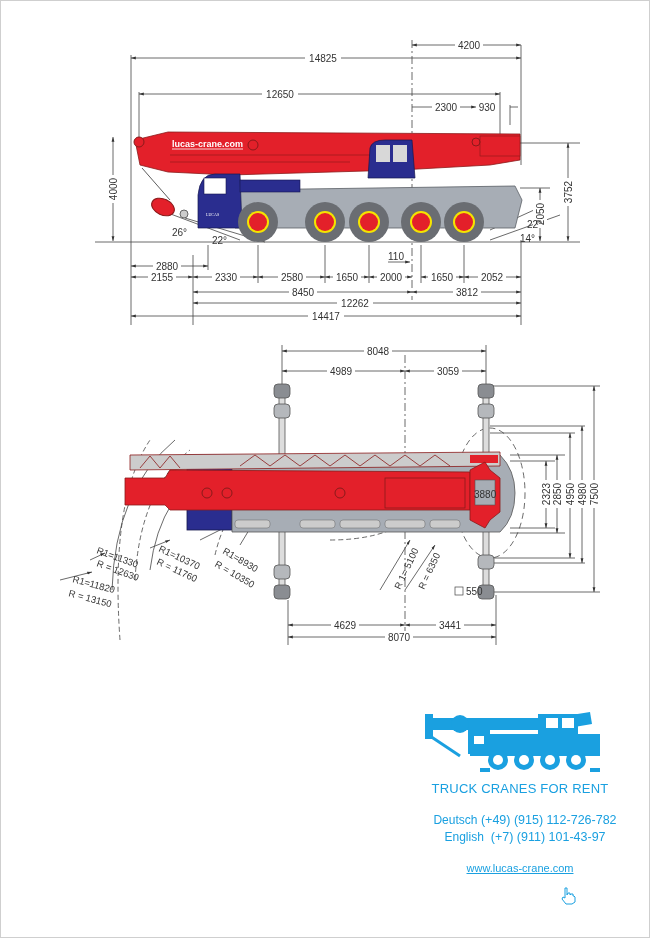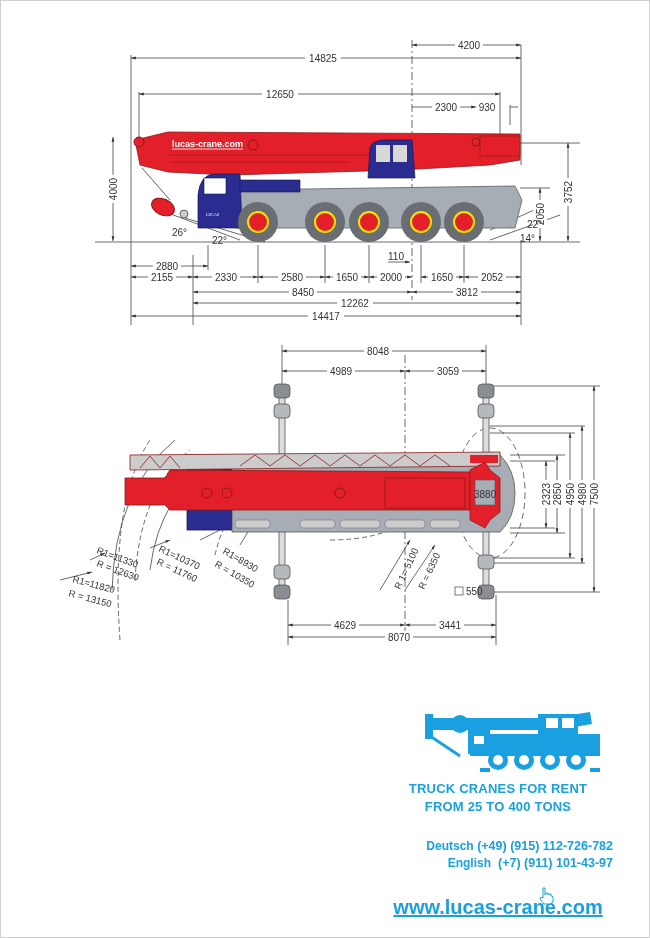--- a/index.html
+++ b/index.html
@@ -1,25 +1,25 @@
 <!DOCTYPE html>
 <html><head>
 <meta charset="utf-8">
 <style>
   html,body{margin:0;padding:0;background:#fff;}
   body{width:650px;height:938px;position:relative;overflow:hidden;font-family:"Liberation Sans",sans-serif;}
   .frame{position:absolute;left:0;top:0;width:648px;height:936px;border:1px solid #cfcfcf;}
   svg{position:absolute;left:0;top:0;}
   .dim{font-family:"Liberation Sans",sans-serif;font-size:10px;fill:#333;}
   .dimr{font-family:"Liberation Sans",sans-serif;font-size:9.5px;fill:#333;}
-  .promo{position:absolute;left:383px;top:780px;width:230px;text-align:center;color:#1aa0e0;font-weight:bold;}
+  .promo{position:absolute;left:405px;top:780px;width:230px;text-align:center;color:#1aa0e0;font-weight:normal;}
   .promo .l1,.promo .l2{font-size:13px;line-height:18px;letter-spacing:0.2px;}
-  .phones{margin-top:22px;font-size:12.5px;line-height:17px;text-align:right;padding-left:10px;}
+  .phones{margin-top:14px;font-size:12.5px;line-height:17px;text-align:center;padding-left:10px;}
   .phones .lang{font-size:12px;}
-  .web{display:block;margin-top:24px;font-size:20px;text-decoration:underline;color:#1aa0e0;}
+  .web{display:block;margin-top:16px;font-size:11px;text-decoration:underline;color:#1aa0e0;}
   .hand{position:absolute;left:155px;top:107px;width:16px;height:18px;}
   .bluecrane{position:absolute;left:420px;top:706px;}
 </style>
 </head>
 <body>
 
 <div class="frame"></div>
 
 <svg width="650" height="340">
   <defs>
@@ -344,21 +344,20 @@
       <circle cx="130" cy="54" r="5"></circle>
       <circle cx="156" cy="54" r="5"></circle>
     <rect x="126" y="12" width="12" height="10"></rect>
       <rect x="142" y="12" width="12" height="10"></rect>
     <rect x="54" y="30" width="10" height="8"></rect>
   </g>
 </svg>
 
 <div class="promo">
   <div class="l1">TRUCK CRANES FOR RENT</div>
-  <div class="l2">FROM 25 TO 400 TONS</div>
   <div class="phones">
     <div>
       <span class="lang">Deutsch</span>
       <span>(+49) (915) 112-726-782</span>
     </div>
     <div>
       <span class="lang">English</span>&nbsp;
       <span>(+7) (911) 101-43-97</span>
     </div>
   </div>

